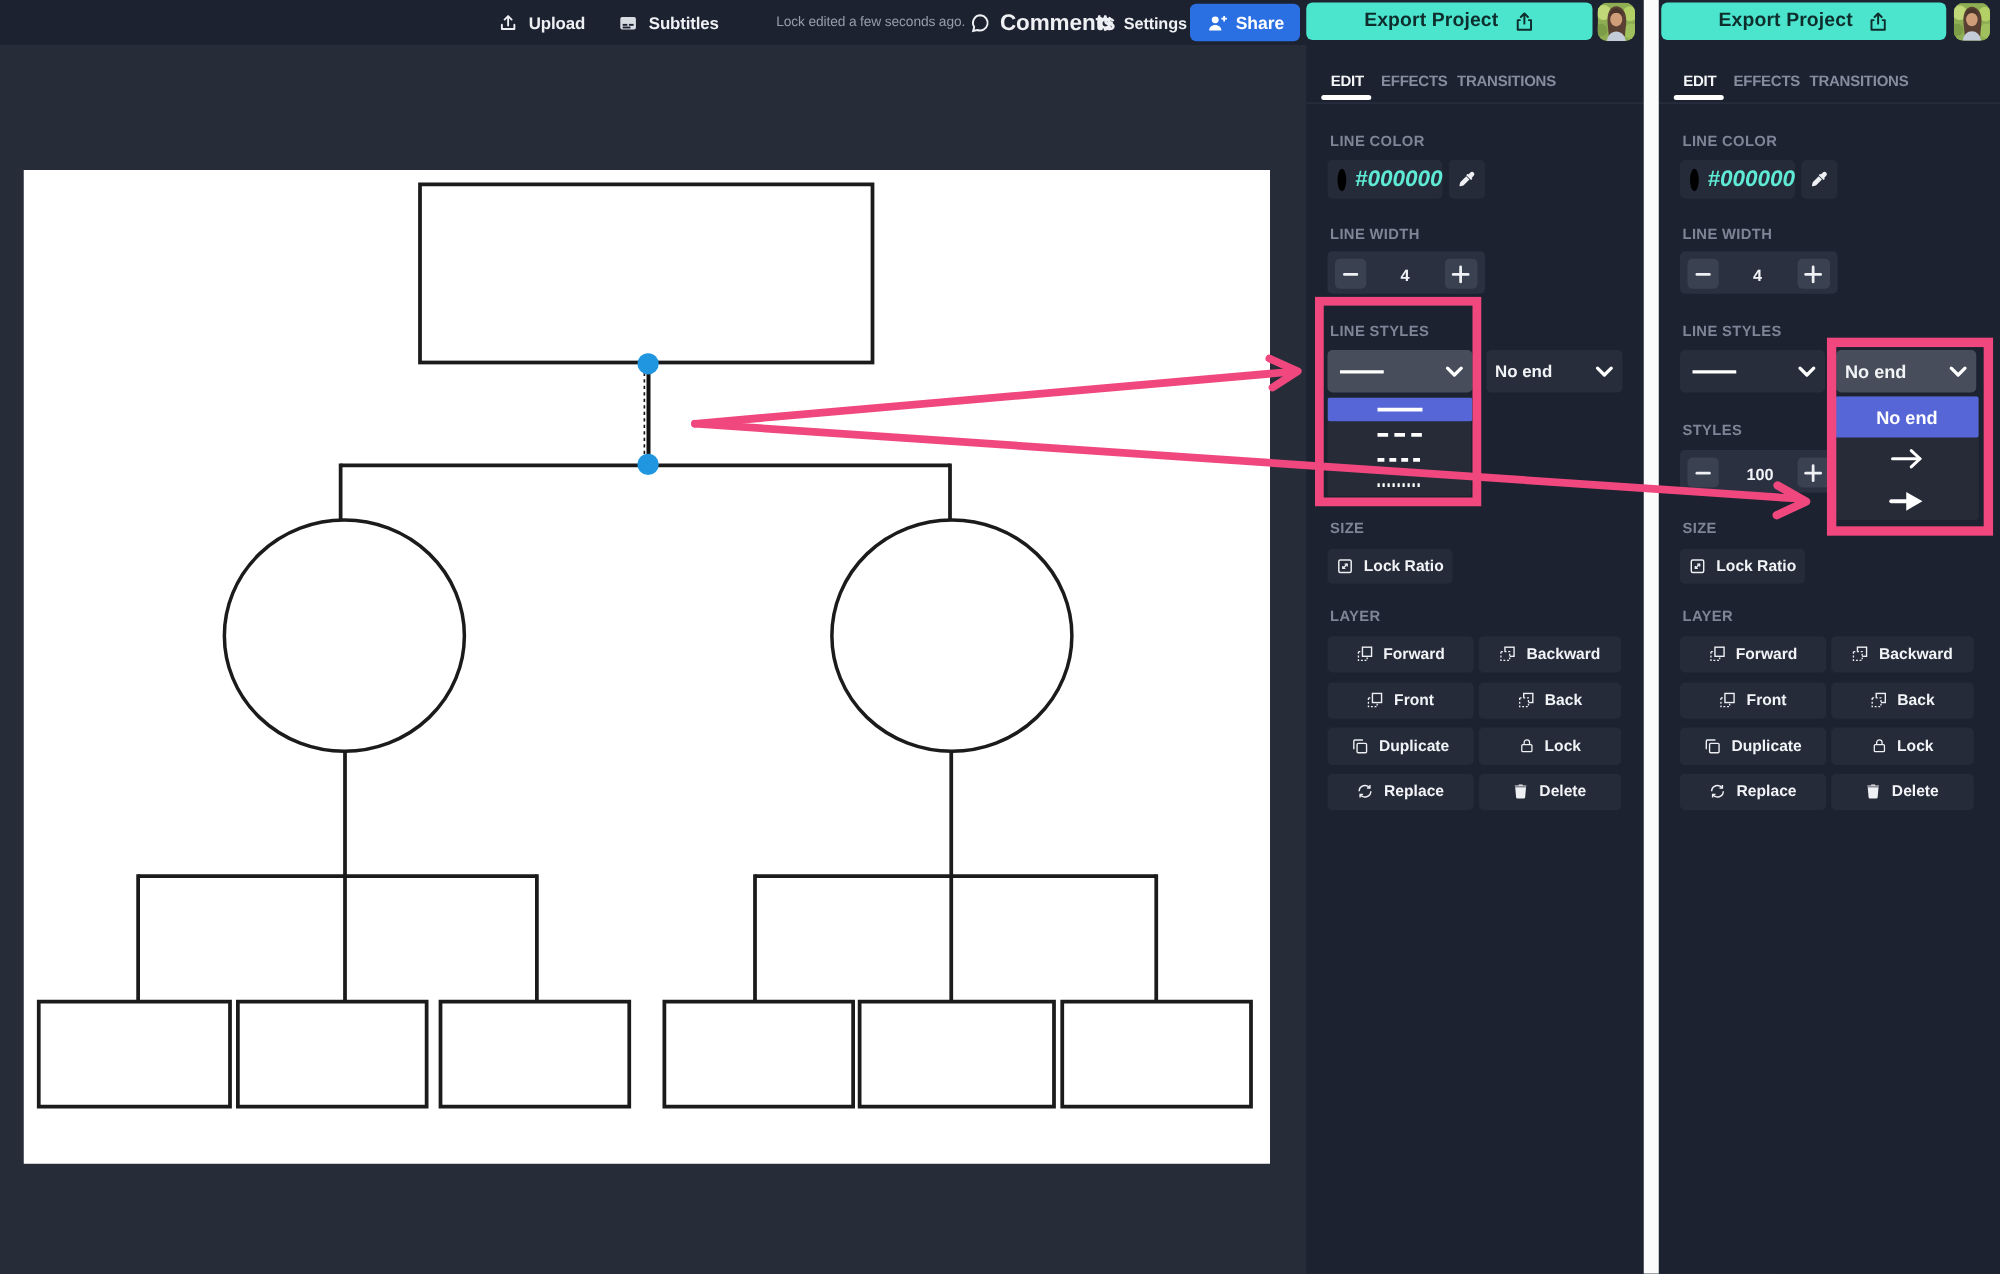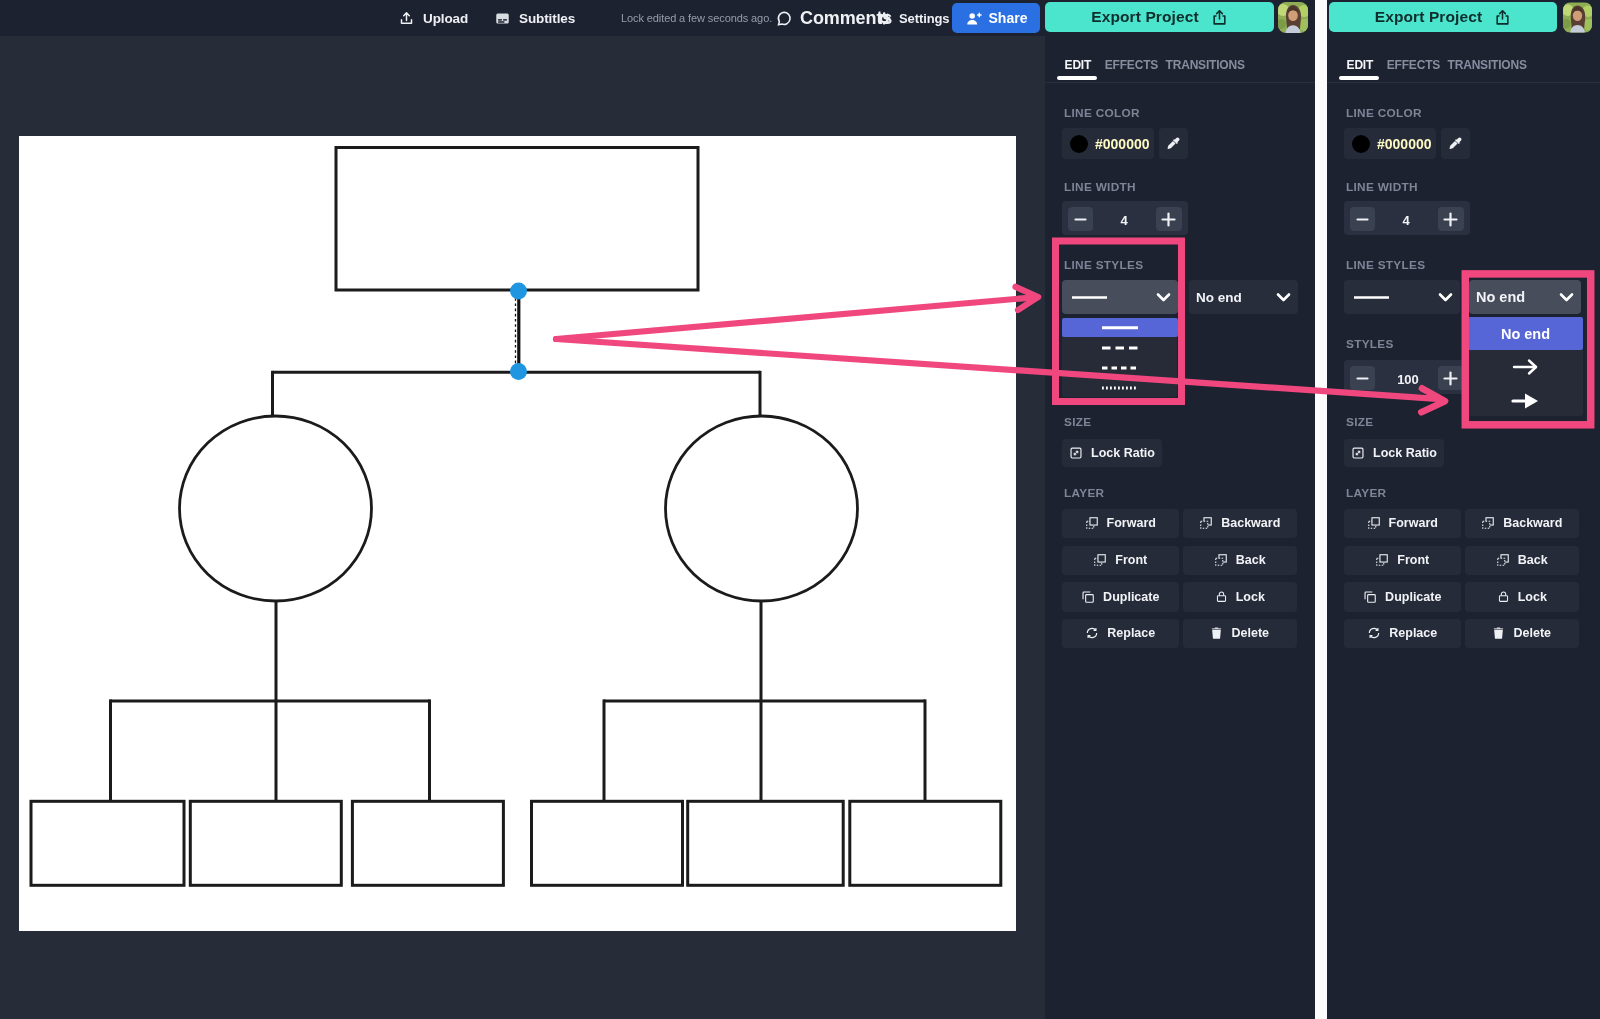--- a/index.html
+++ b/index.html
@@ -26,21 +26,21 @@
   #panel1{left:1045px;width:270px;}
   #panel2{left:1327px;width:273px;}
   #separator{left:1315px;top:0;width:12px;height:1019px;background:#fbfbfb;z-index:30;}
   .label{position:absolute;color:#7d8596;font-size:11.8px;font-weight:700;letter-spacing:.3px;}
   .tab{position:absolute;top:22px;font-size:12px;font-weight:700;letter-spacing:-0.2px;color:#858d9e;}
   .tab.on{color:#f4f5f7;}
   .tabline{position:absolute;top:40px;height:3.6px;background:#fff;border-radius:2px;}
   .divider{position:absolute;top:45.5px;left:0;right:0;height:1px;background:#2a3040;}
   .btn{position:absolute;background:#262b39;border-radius:4px;display:flex;
        align-items:center;justify-content:center;color:#f1f3f6;font-size:12.5px;font-weight:700;}
-  .swatchtxt{color:#fef9c3;font-size:14px;font-weight:700;}
+  .swatchtxt{color:#5eead4;font-size:18px;font-weight:700;font-style:italic;}
   .ctrl{position:absolute;background:#2a3040;border-radius:4px;}
   .pm{position:absolute;background:#3a4150;border-radius:4px;display:flex;align-items:center;justify-content:center;}
   .val{position:absolute;color:#f1f3f6;font-size:13px;font-weight:700;text-align:center;}
   .sel-open{position:absolute;background:#474d5b;border-radius:4px;}
   .sel{position:absolute;background:#272d3b;border-radius:4px;}
   .ddlist{position:absolute;background:#262b37;border-radius:3px;}
   #overlay{left:0;top:0;z-index:40;pointer-events:none;}
 </style>
 </head>
 <body>

